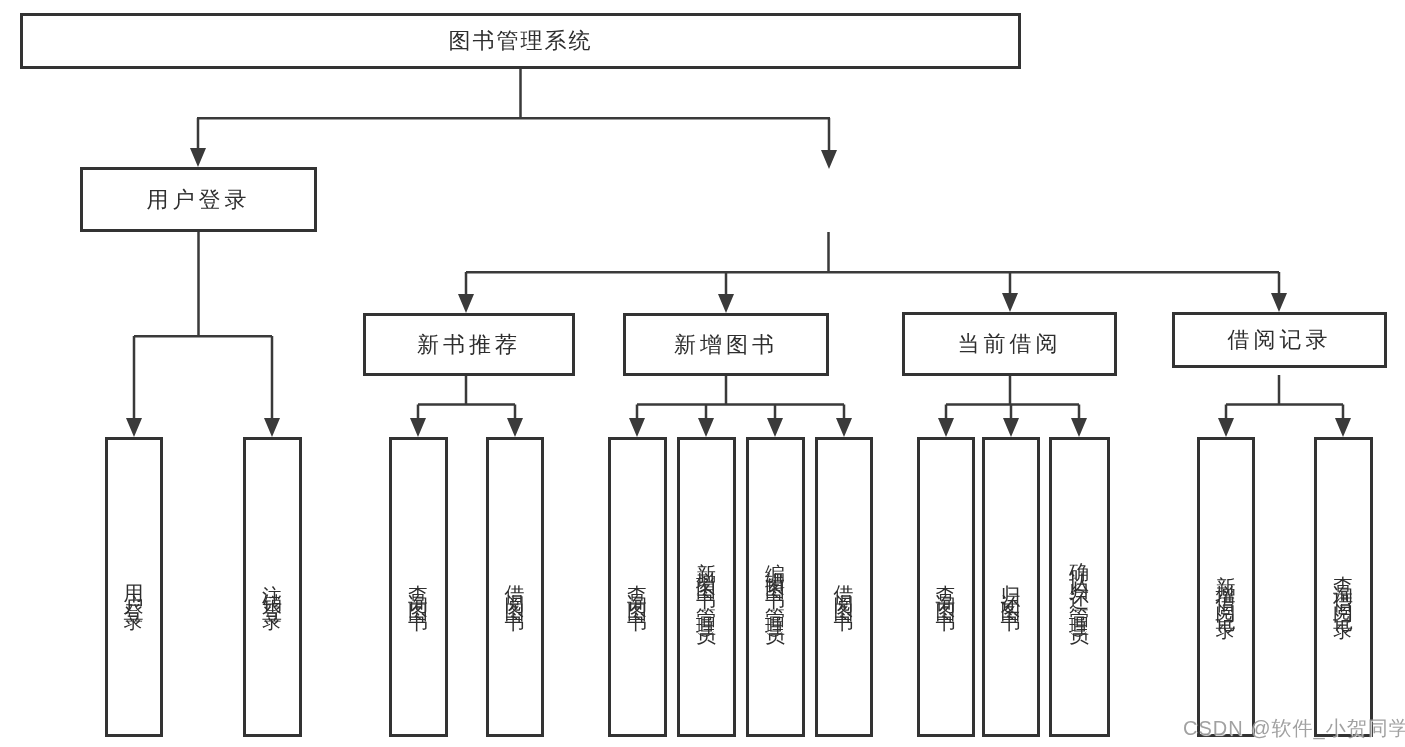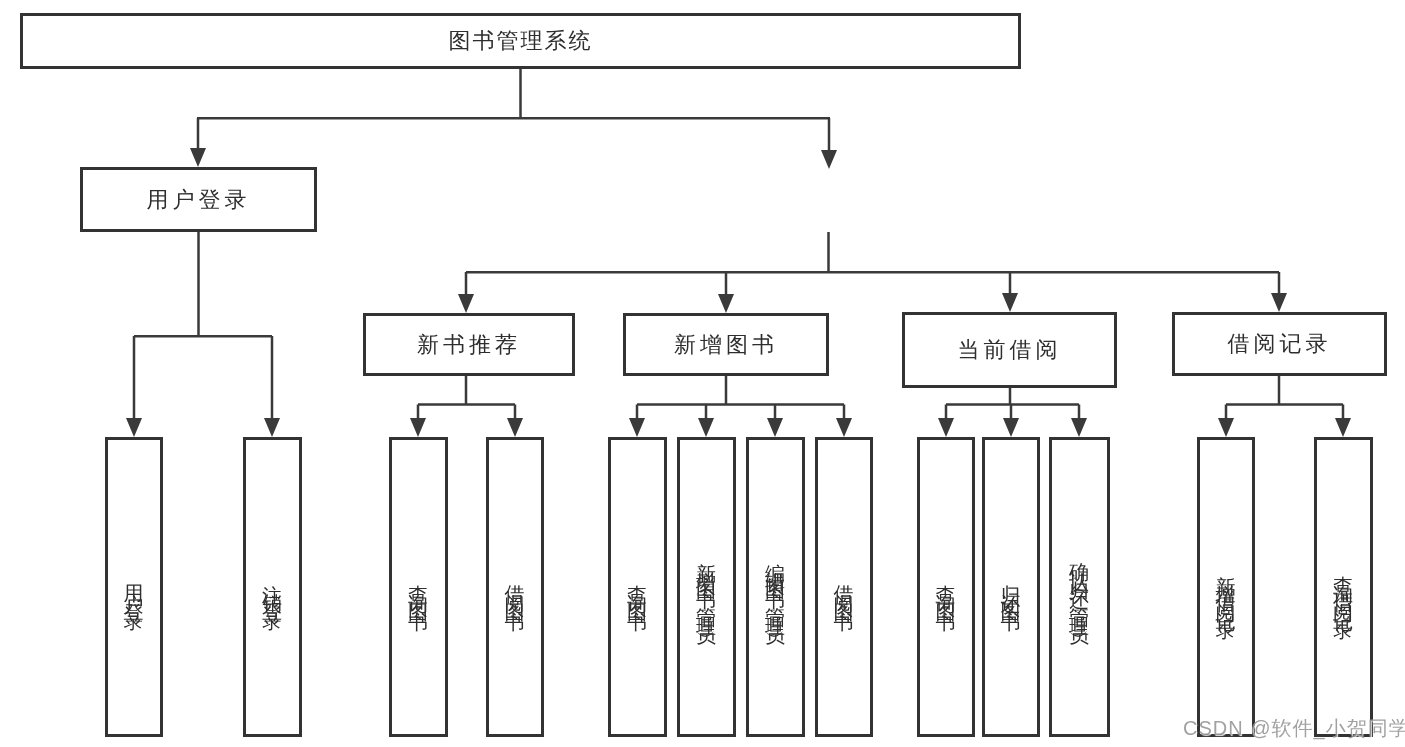--- a/index.html
+++ b/index.html
@@ -104,22 +104,22 @@
       M1218 418 L1234 418 L1226 437 Z
       M1335 418 L1351 418 L1343 437 Z"></path>
   </svg>
 
   <div class="node rootbox" style="left:20px;top:13px;width:1001px;height:56px">图书管理系统</div>
 
   <div class="node hbox" style="left:80px;top:167px;width:237px;height:65px">用户登录</div>
 
   <div class="node hbox" style="left:363px;top:313px;width:212px;height:63px">新书推荐</div>
   <div class="node hbox" style="left:623px;top:313px;width:206px;height:63px">新增图书</div>
-  <div class="node hbox" style="left:902px;top:312px;width:215px;height:76px">当前借阅</div>
-  <div class="node hbox" style="left:1172px;top:312px;width:215px;height:64px">借阅记录</div>
+  <div class="node hbox" style="left:902px;top:312px;width:215px;height:64px">当前借阅</div>
+  <div class="node hbox" style="left:1172px;top:312px;width:215px;height:56px">借阅记录</div>
 
   <div class="node vbox" style="left:105px;top:437px;width:58px;height:300px">用户登录</div>
   <div class="node vbox" style="left:243px;top:437px;width:59px;height:300px">注销登录</div>
 
   <div class="node vbox" style="left:389px;top:437px;width:59px;height:300px">查询图书</div>
   <div class="node vbox" style="left:486px;top:437px;width:58px;height:300px">借阅图书</div>
 
   <div class="node vbox" style="left:608px;top:437px;width:59px;height:300px">查询图书</div>
   <div class="node vbox" style="left:677px;top:437px;width:59px;height:300px">新增图书（管理员）</div>
   <div class="node vbox" style="left:746px;top:437px;width:59px;height:300px">编辑图书（管理员）</div>

